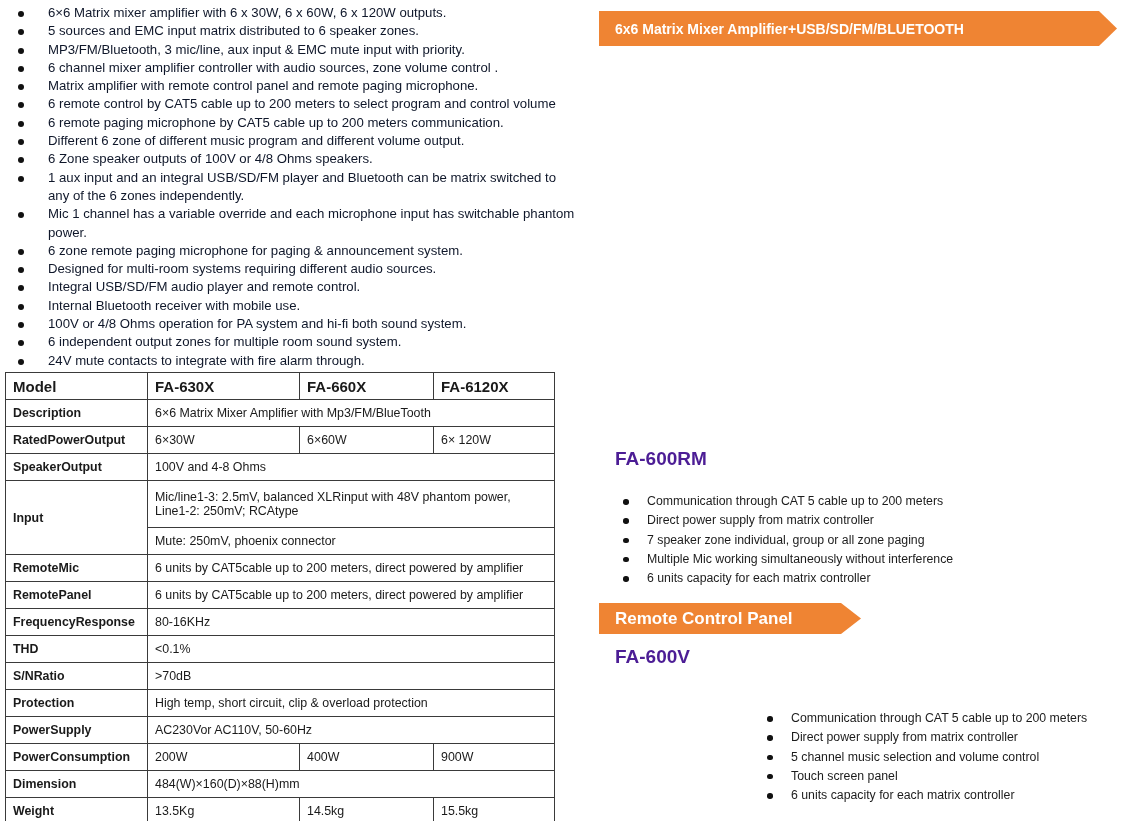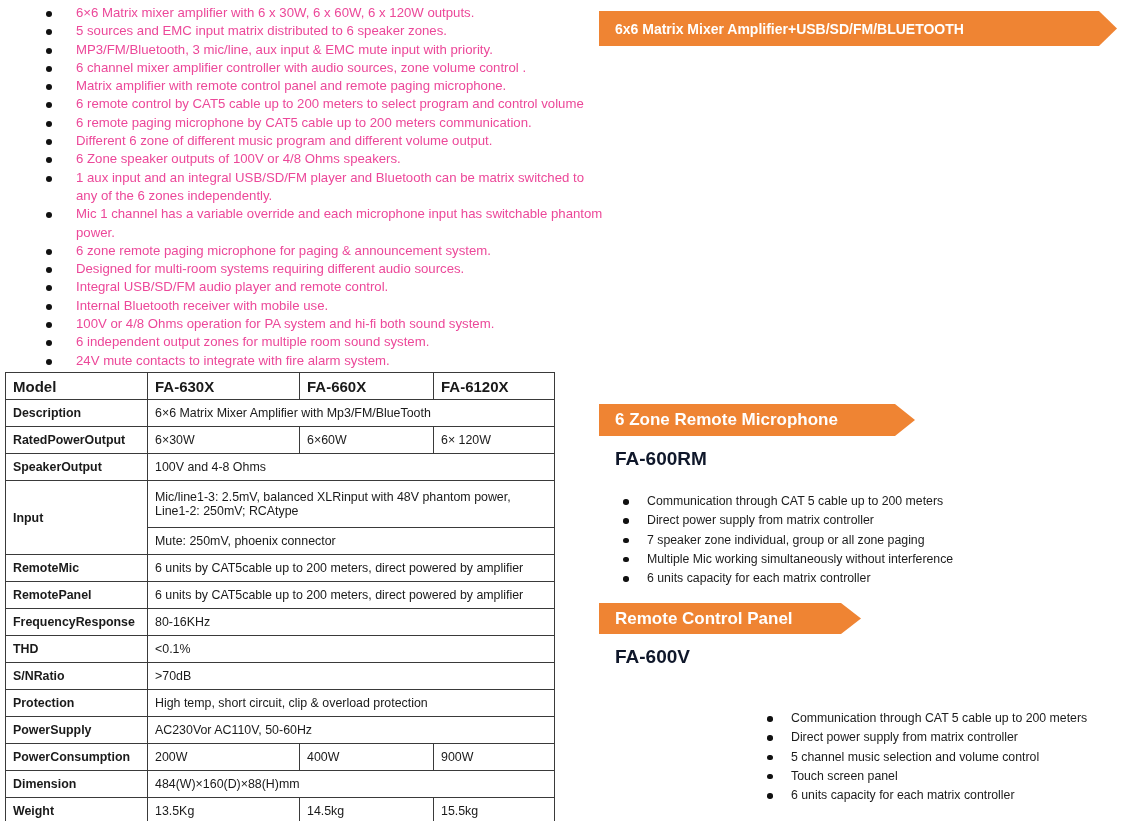--- a/index.html
+++ b/index.html
@@ -27,23 +27,22 @@
     left: 0; top: 4px;
     width: 620px;
     list-style: none;
     margin: 0; padding: 0;
   }
   .feature-item {
     position: relative;
     padding-left: 48px;
     font-size: 13.2px;
     line-height: 18.3px;
-    color: #ec4899;
+    color: #0f172a;
     white-space: nowrap;
-    margin-left: 28px;
   }
   .feature-item::before {
     content: "";
     position: absolute;
     left: 18px; top: 7px;
     width: 6px; height: 6px;
     border-radius: 50%;
     background: #111;
   }
   .feature-item .cont {
@@ -119,21 +118,21 @@
     position: absolute;
     left: 4px; top: 603px;
     width: 262px; height: 31px;
     padding-left: 16px;
     font-size: 17px;
     clip-path: polygon(0 0, calc(100% - 20px) 0, 100% 50%, calc(100% - 20px) 100%, 0 100%);
   }
 
   .model-name {
     position: absolute;
-    color: #0f172a;
+    color: #4c1d95;
     font-weight: bold;
     font-size: 19px;
   }
   #model-mic  { left: 20px; top: 448px; }
   #model-panel{ left: 20px; top: 646px; }
 
   .sub-list {
     position: absolute;
     list-style: none;
     margin: 0; padding: 0;
@@ -179,21 +178,21 @@
     <li class="feature-item">
       <span class="cont">Mic 1 channel has a variable override and each microphone input has switchable phantom</span>
       <span class="cont">power.</span>
     </li>
     <li class="feature-item"><span>6 zone remote paging microphone for paging &amp; announcement system.</span></li>
     <li class="feature-item"><span>Designed for multi-room systems requiring different audio sources.</span></li>
     <li class="feature-item"><span>Integral USB/SD/FM audio player and remote control.</span></li>
     <li class="feature-item"><span>Internal Bluetooth receiver with mobile use.</span></li>
     <li class="feature-item"><span>100V or 4/8 Ohms operation for PA system and hi-fi both sound system.</span></li>
     <li class="feature-item"><span>6 independent output zones for multiple room sound system.</span></li>
-    <li class="feature-item"><span>24V mute contacts to integrate with fire alarm system.</span></li>
+    <li class="feature-item"><span>24V mute contacts to integrate with fire alarm through.</span></li>
   </ul>
 
   <table id="spec-table">
     <colgroup>
         <col class="c0">
         <col class="c1">
         <col class="c2">
         <col class="c3">
       </colgroup>
     <tbody>
@@ -271,23 +270,20 @@
     </tbody>
   </table>
 </div>
 
 <div id="right-col">
 
   <div class="banner" id="banner-main">
     <span class="banner-label">6x6 Matrix Mixer Amplifier+USB/SD/FM/BLUETOOTH</span>
   </div>
 
-  <div class="banner" id="banner-mic">
-    <span class="banner-label">6 Zone Remote Microphone</span>
-  </div>
   <div class="model-name" id="model-mic">FA-600RM</div>
 
   <ul class="sub-list" id="mic-list" style="left:26px; top:492px;">
     <li class="sub-item"><span>Communication through CAT 5 cable up to 200 meters</span></li>
     <li class="sub-item"><span>Direct power supply from matrix controller</span></li>
     <li class="sub-item"><span>7 speaker zone individual, group or all zone paging</span></li>
     <li class="sub-item"><span>Multiple Mic working simultaneously without interference</span></li>
     <li class="sub-item"><span>6 units capacity for each matrix controller</span></li>
   </ul>
 

